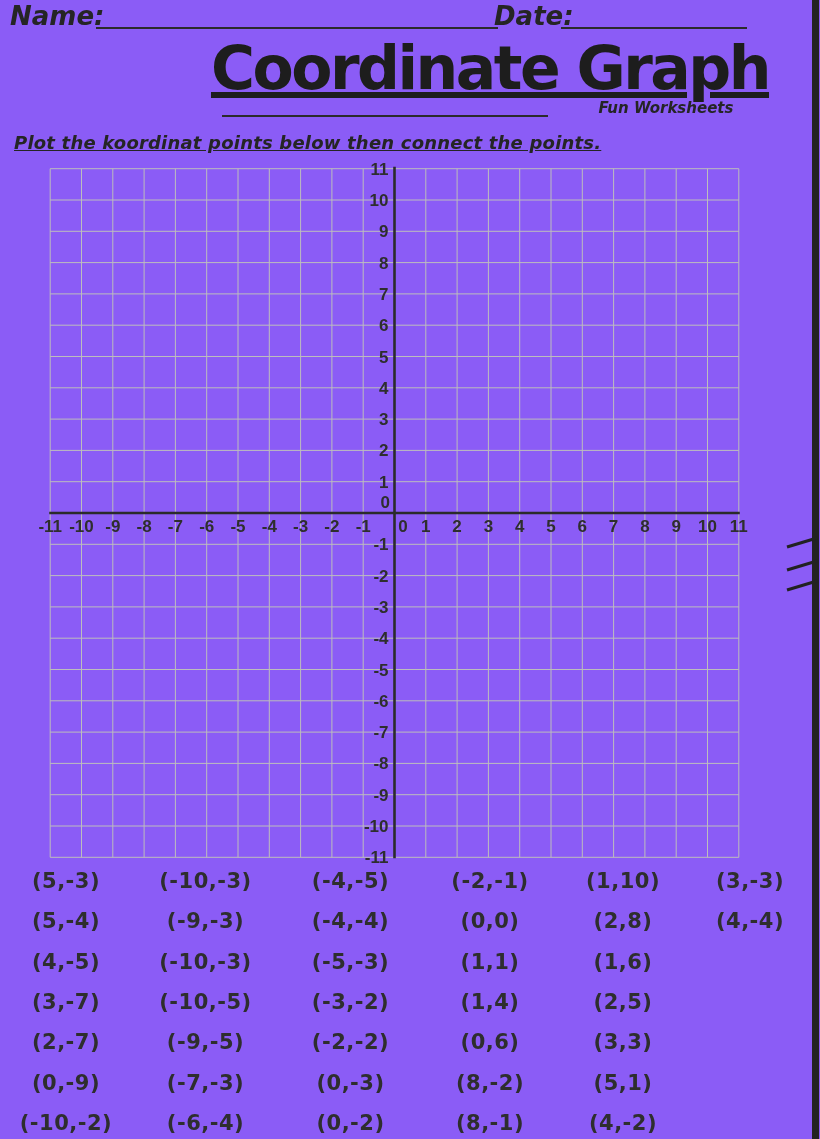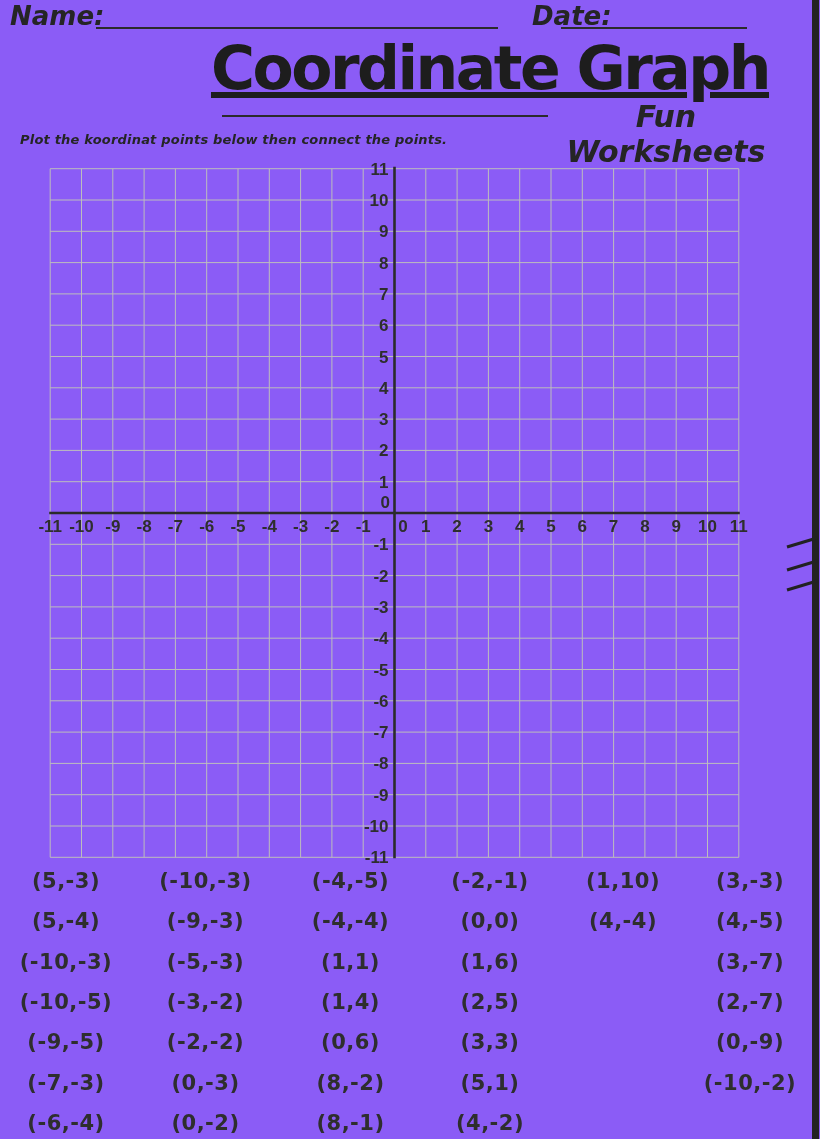--- a/index.html
+++ b/index.html
@@ -3,29 +3,29 @@
 <meta charset="utf-8">
 <style>
   html,body{margin:0;padding:0;background:#ffffff;}
   #page{position:relative;width:820px;height:1139px;background:#8b5cf6;overflow:hidden;
         font-family:"DejaVu Sans",sans-serif;color:#2a2a2a;}
 
   
   .hand{font-family:"DejaVu Sans",sans-serif;font-style:italic;font-weight:700;color:#252525;}
   #name-label{position:absolute;left:10px;top:1px;font-size:26px;}
   #name-line{position:absolute;left:96px;top:27px;width:402px;border-bottom:2px solid #2b2b2b;}
-  #date-label{position:absolute;left:532px;top:1px;font-size:26px;}
+  #date-label{position:absolute;left:494px;top:1px;font-size:26px;}
   #date-line{position:absolute;left:561px;top:27px;width:186px;border-bottom:2px solid #2b2b2b;}
 
   #title{position:absolute;left:190px;top:33px;width:600px;text-align:center;
          font-size:60px;font-weight:900;letter-spacing:-2.5px;color:#1d1d1d;white-space:nowrap;text-decoration:underline;}
   #title-underline{position:absolute;left:222px;top:115px;width:326px;border-bottom:2.5px solid #2b2b2b;}
-  #brand{position:absolute;left:551px;top:99px;width:230px;text-align:center;font-size:30px;}
+  #brand{position:absolute;left:551px;top:99px;width:230px;text-align:center;font-size:15px;}
 
-  #instruction{position:absolute;left:20px;top:132px;font-size:13px;letter-spacing:.2px;}
+  #instruction{position:absolute;left:14px;top:132px;font-size:18px;letter-spacing:.2px;text-decoration:underline;}
 
   
   #grid-svg{position:absolute;left:0;top:0;}
   #grid-svg text{font-family:"Liberation Sans","DejaVu Sans",sans-serif;font-weight:700;
                  font-size:17px;fill:#2e2e2e;}
 
   
   #points-table{position:absolute;left:0;top:861px;width:812px;
                 display:grid;grid-template-columns:132px 147px 143px 136px 130px 124px;
                 grid-auto-rows:40.3px;}
@@ -153,20 +153,21 @@
       <span class="pt-cell">(5,-3)</span>
       <span class="pt-cell">(-10,-3)</span>
       <span class="pt-cell">(-4,-5)</span>
       <span class="pt-cell">(-2,-1)</span>
       <span class="pt-cell">(1,10)</span>
       <span class="pt-cell">(3,-3)</span>
       <span class="pt-cell">(5,-4)</span>
       <span class="pt-cell">(-9,-3)</span>
       <span class="pt-cell">(-4,-4)</span>
       <span class="pt-cell">(0,0)</span>
+      <span class="pt-cell">(2,8)</span>
       <span class="pt-cell">(4,-4)</span>
       <span class="pt-cell">(4,-5)</span>
       <span class="pt-cell">(-10,-3)</span>
       <span class="pt-cell">(-5,-3)</span>
       <span class="pt-cell">(1,1)</span>
       <span class="pt-cell">(1,6)</span>
       <span class="pt-cell"></span>
       <span class="pt-cell">(3,-7)</span>
       <span class="pt-cell">(-10,-5)</span>
       <span class="pt-cell">(-3,-2)</span>

